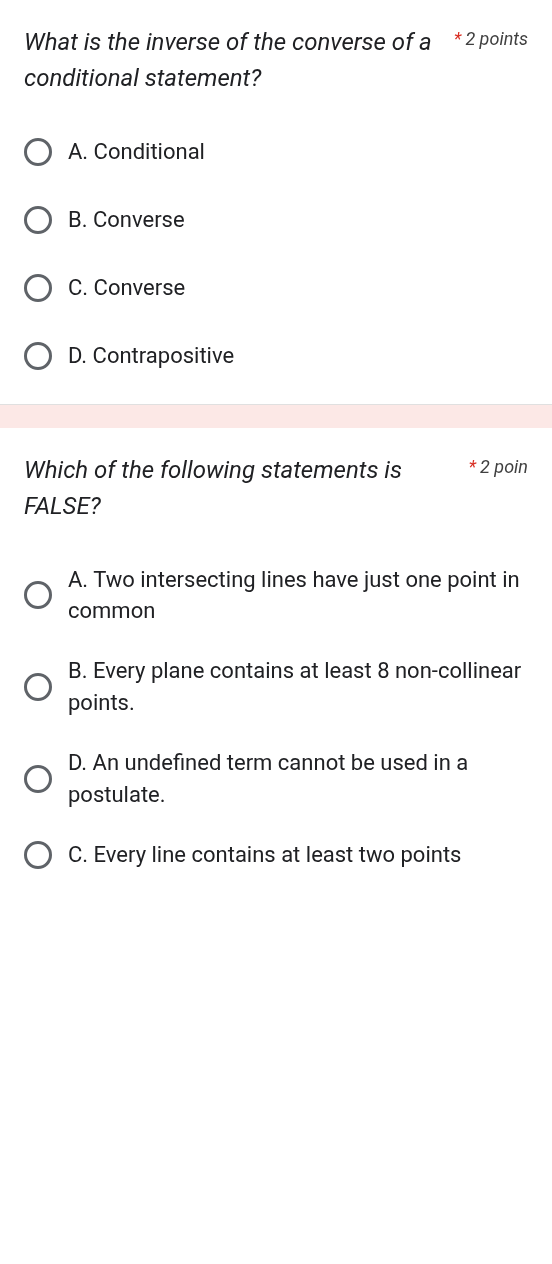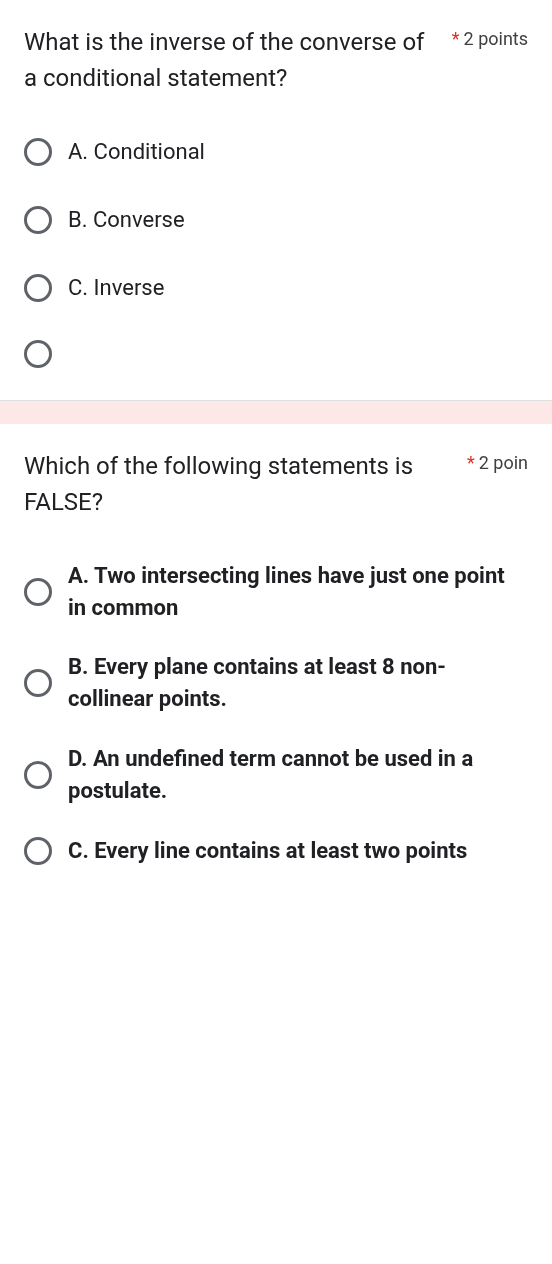--- a/index.html
+++ b/index.html
@@ -16,20 +16,21 @@
     .question-card {
       padding: 24px 24px 32px 24px;
       background: #fff;
     }
     .question-header {
       display: flex;
       justify-content: space-between;
       align-items: flex-start;
       gap: 16px;
       margin-bottom: 32px;
+      font-style: italic;
     }
     .question-title {
       font-size: 24px;
       font-weight: 400;
       line-height: 1.5;
       color: #202124;
       flex: 1;
     }
     .points-wrapper {
       white-space: nowrap;
@@ -71,21 +72,20 @@
       line-height: 1.45;
     }
     .divider {
       height: 24px;
       background: #fce8e6;
       border-top: 1px solid #e0e0e0;
     }
     .q2-options .option {
       align-items: center;
       gap: 16px;
-      font-weight: bold;
     }
     .q2-options {
       gap: 28px;
     }
   </style>
 </head>
 <body>
 
 <div class="question-card">
   <div class="question-header">
@@ -99,24 +99,25 @@
     <label class="option">
       <span class="radio"></span>
       <span class="option-label">A. Conditional</span>
     </label>
     <label class="option">
       <span class="radio"></span>
       <span class="option-label">B. Converse</span>
     </label>
     <label class="option">
       <span class="radio"></span>
-      <span class="option-label">C. Inverse</span>
+      <span class="option-label">C. Converse</span>
     </label>
     <label class="option">
       <span class="radio"></span>
+      <span class="option-label">D. Contrapositive</span>
     </label>
   </div>
 </div>
 
 <div class="divider"></div>
 
 <div class="question-card">
   <div class="question-header">
     <div class="question-title">Which of the following statements is FALSE?</div>
     <div class="points-wrapper">

